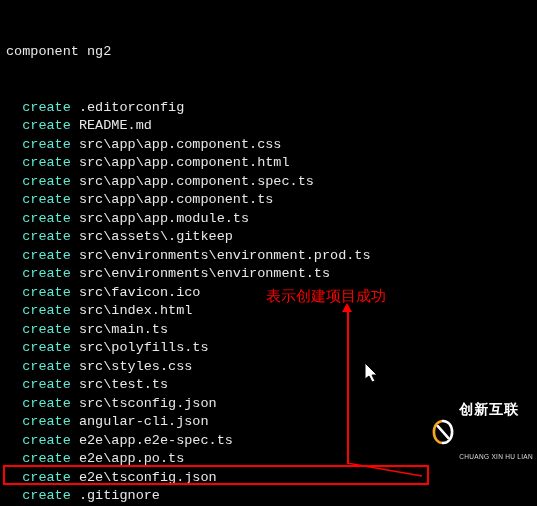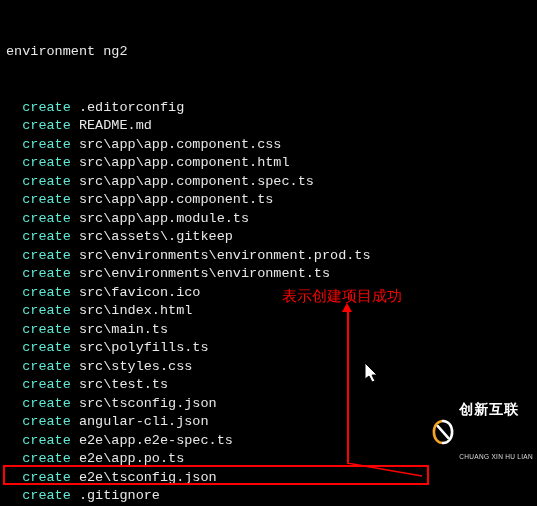--- a/index.html
+++ b/index.html
@@ -22,21 +22,21 @@
       white-space: pre;
     }
     .line { display: block; height: 18.5px; }
     .green { color: #5eead4; }
     .white { color: #e8e8e8; }
     .annotation {
       position: absolute;
       color: #ff0000;
       font-family: "SimSun", "Microsoft YaHei", sans-serif;
       font-size: 15px;
-      left: 282px;
+      left: 266px;
       top: 287px;
       white-space: nowrap;
     }
     .arrow-line {
       position: absolute;
       background: #ff0000;
       left: 347px;
       top: 308px;
       width: 1.5px;
       height: 156px;
@@ -98,21 +98,21 @@
       font-size: 6.5px;
       color: #ddd;
       letter-spacing: 0.3px;
       line-height: 8px;
     }
   </style>
 </head>
 <body>
 
 <div class="terminal">
-  <span class="line white">environment ng2</span>
+  <span class="line white">component ng2</span>
   <div id="file-list"><span class="line">  <span class="green">create</span> <span class="white">.editorconfig</span></span><span class="line">  <span class="green">create</span> <span class="white">README.md</span></span><span class="line">  <span class="green">create</span> <span class="white">src\app\app.component.css</span></span><span class="line">  <span class="green">create</span> <span class="white">src\app\app.component.html</span></span><span class="line">  <span class="green">create</span> <span class="white">src\app\app.component.spec.ts</span></span><span class="line">  <span class="green">create</span> <span class="white">src\app\app.component.ts</span></span><span class="line">  <span class="green">create</span> <span class="white">src\app\app.module.ts</span></span><span class="line">  <span class="green">create</span> <span class="white">src\assets\.gitkeep</span></span><span class="line">  <span class="green">create</span> <span class="white">src\environments\environment.prod.ts</span></span><span class="line">  <span class="green">create</span> <span class="white">src\environments\environment.ts</span></span><span class="line">  <span class="green">create</span> <span class="white">src\favicon.ico</span></span><span class="line">  <span class="green">create</span> <span class="white">src\index.html</span></span><span class="line">  <span class="green">create</span> <span class="white">src\main.ts</span></span><span class="line">  <span class="green">create</span> <span class="white">src\polyfills.ts</span></span><span class="line">  <span class="green">create</span> <span class="white">src\styles.css</span></span><span class="line">  <span class="green">create</span> <span class="white">src\test.ts</span></span><span class="line">  <span class="green">create</span> <span class="white">src\tsconfig.json</span></span><span class="line">  <span class="green">create</span> <span class="white">angular-cli.json</span></span><span class="line">  <span class="green">create</span> <span class="white">e2e\app.e2e-spec.ts</span></span><span class="line">  <span class="green">create</span> <span class="white">e2e\app.po.ts</span></span><span class="line">  <span class="green">create</span> <span class="white">e2e\tsconfig.json</span></span><span class="line">  <span class="green">create</span> <span class="white">.gitignore</span></span><span class="line">   </span></div>
   
   
   
 
   <div class="annotation">表示创建项目成功</div>
   <div class="arrow-head"></div>
   <div class="arrow-line"></div>
   <svg class="arrow-diag">
     <line x1="0" y1="0" x2="75" y2="13" stroke="#ff0000" stroke-width="1.5"></line>

